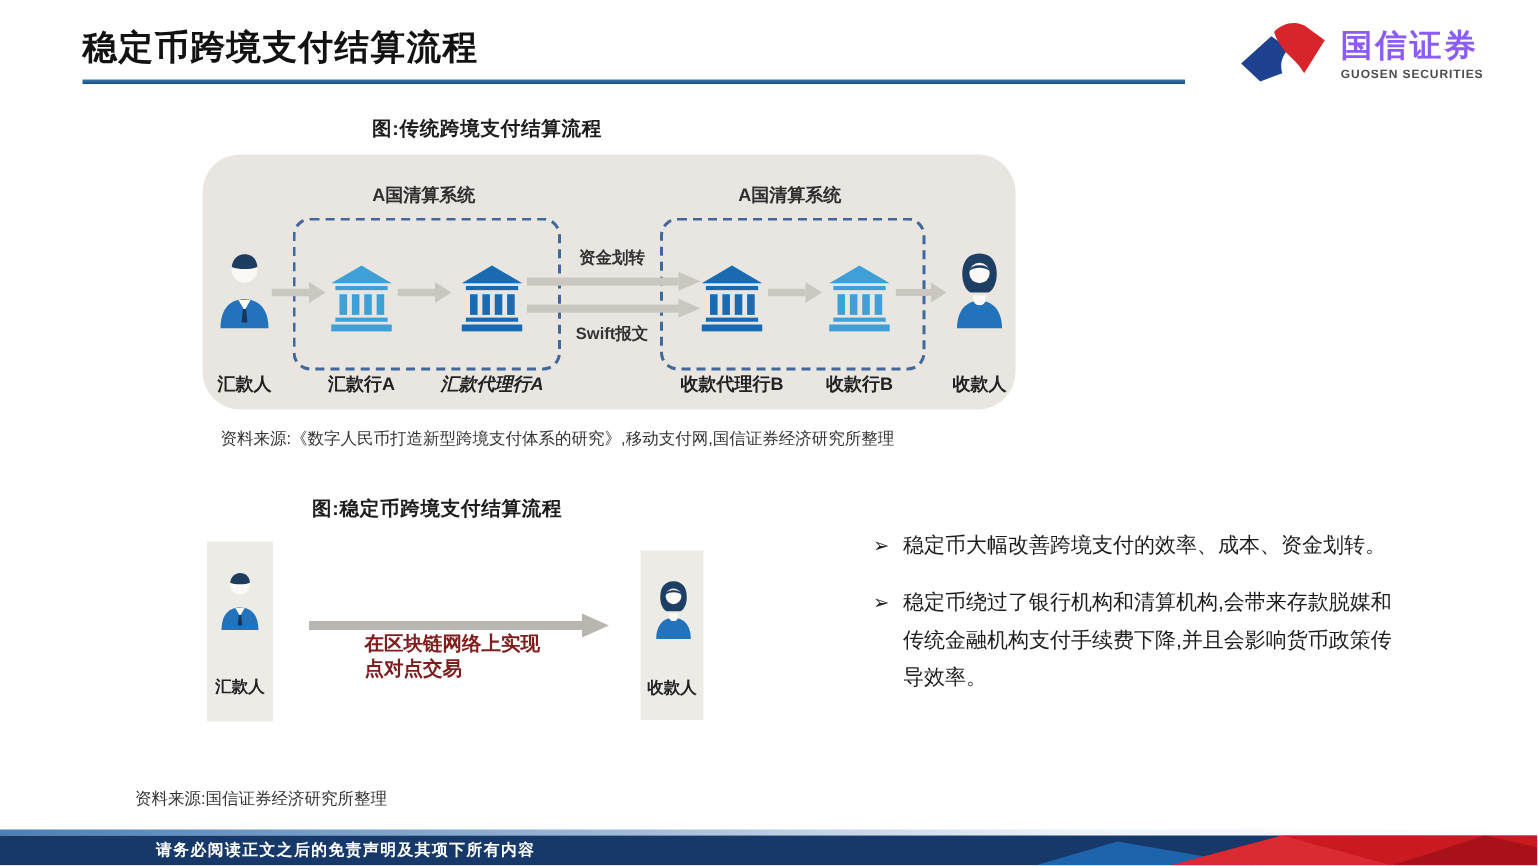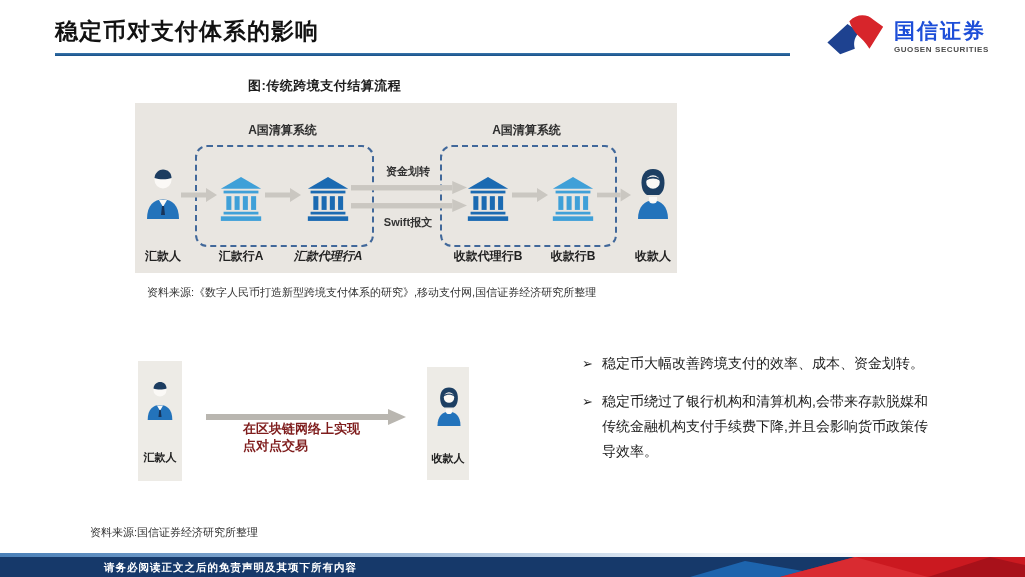--- a/index.html
+++ b/index.html
@@ -4,33 +4,33 @@
 <style>
   html,body{margin:0;padding:0;background:#ffffff;}
   body{width:1025px;height:577px;font-family:"Liberation Sans","DejaVu Sans",sans-serif;}
   .slide{position:relative;width:1025px;height:577px;background:#ffffff;overflow:hidden;}
 
   
   .page-title{position:absolute;left:55px;top:16px;font-size:23px;font-weight:bold;color:#121212;letter-spacing:1px;}
   .title-rule{position:absolute;left:55px;top:53px;width:735px;height:3px;background:linear-gradient(180deg,#3a77ad,#174e86);}
   .logo{position:absolute;right:36px;top:10px;display:flex;align-items:center;gap:9px;}
   .logo-mark{width:64px;height:52px;}
-  .logo-cn{font-size:21px;font-weight:bold;color:#1d4ed8;letter-spacing:2px;line-height:24px;}
+  .logo-cn{font-size:21px;font-weight:bold;color:#8b5cf6;letter-spacing:2px;line-height:24px;}
   .logo-en{font-size:8px;font-weight:bold;color:#4c4c4c;letter-spacing:0.6px;margin-top:2px;}
 
   
   .fig-title{position:absolute;font-size:13px;font-weight:bold;color:#1d1d1d;letter-spacing:0.5px;}
   .fig1-title{left:248px;top:77px;}
   .fig2-title{left:208px;top:330px;}
   .source{position:absolute;font-size:11px;color:#333333;}
   .source1{left:147px;top:285px;}
   .source2{left:90px;top:525px;}
 
   
-  .canvas1{position:absolute;left:135px;top:103px;width:542px;height:170px;background:#e9e6e1;}
+  .canvas1{position:absolute;left:135px;top:103px;width:542px;height:170px;background:#e9e6e1;border-radius:25px;}
   .cluster{position:absolute;border:2px dashed #41689a;border-radius:12px;background:transparent;}
   .cluster-a{left:60px;top:42px;width:175px;height:98px;}
   .cluster-b{left:305px;top:42px;width:173px;height:98px;}
   .cluster-label{position:absolute;top:19px;font-size:12px;font-weight:bold;color:#2e2e2e;text-align:center;}
   .cluster-label.a{left:60px;width:175px;}
   .cluster-label.b{left:305px;width:173px;}
   .node{position:absolute;}
   .bank{width:44px;height:50px;}
   .bank-light{color:#3fa0d8;}
   .bank-dark{color:#1a6ab2;}
@@ -101,21 +101,21 @@
     </symbol>
     <symbol id="sym-arrow-xl" viewBox="0 0 200 16">
       <rect fill="currentColor" x="0" y="5" width="182" height="6"></rect>
       <polygon fill="currentColor" points="182,0 200,8 182,16"></polygon>
     </symbol>
   </defs>
 </svg>
 
 <div class="slide">
 
-  <div class="page-title">稳定币对支付体系的影响</div>
+  <div class="page-title">稳定币跨境支付结算流程</div>
   <div class="title-rule"></div>
   <div class="logo">
     <svg class="logo-mark" viewBox="0 0 70 54">
       <path fill="#1e4290" d="M7,34 L29,14 L42,23 C37,28 35,34 37,41 L21,47 Z"></path>
       <path fill="#d7252b" d="M31,11 C39,2 51,3 57,9 L68,17 L53,41 C49,34 44,30 40,26 C36,22 33,17 31,11 Z"></path>
     </svg>
     <div>
       <div class="logo-cn">国信证券</div>
       <div class="logo-en">GUOSEN SECURITIES</div>
     </div>
@@ -173,20 +173,21 @@
     <div class="node-label" style="left:0;width:56px;">汇款人</div>
     <div class="node-label" style="left:78px;width:56px;">汇款行A</div>
     <div class="node-label" style="left:151px;width:84px;font-style:italic;">汇款代理行A</div>
     <div class="node-label" style="left:311px;width:84px;">收款代理行B</div>
     <div class="node-label" style="left:410px;width:56px;">收款行B</div>
     <div class="node-label" style="left:490px;width:56px;">收款人</div>
   </div>
 
   <div class="source source1">资料来源:《数字人民币打造新型跨境支付体系的研究》,移动支付网,国信证券经济研究所整理</div>
 
+  <div class="fig-title fig2-title">图:稳定币跨境支付结算流程</div>
 
   <div class="box2 box2-sender">
     <svg class="avatar2">
         <use href="#sym-man"></use>
       </svg>
     <div class="box2-label">汇款人</div>
   </div>
   <svg class="arrow arrow2" style="left:206px;top:409px;width:200px;height:16px;">
       <use href="#sym-arrow-xl"></use>
     </svg>

